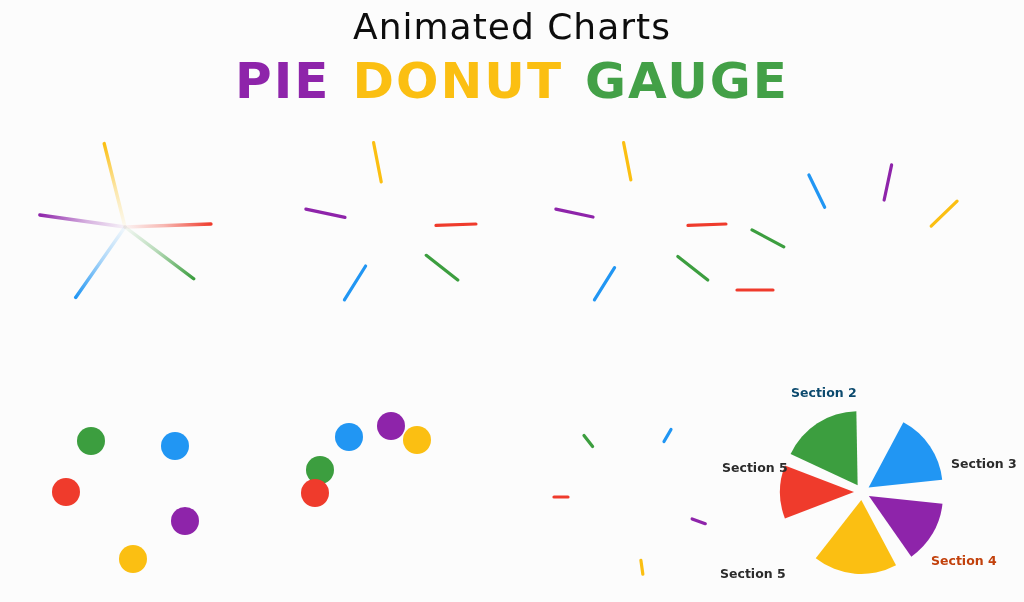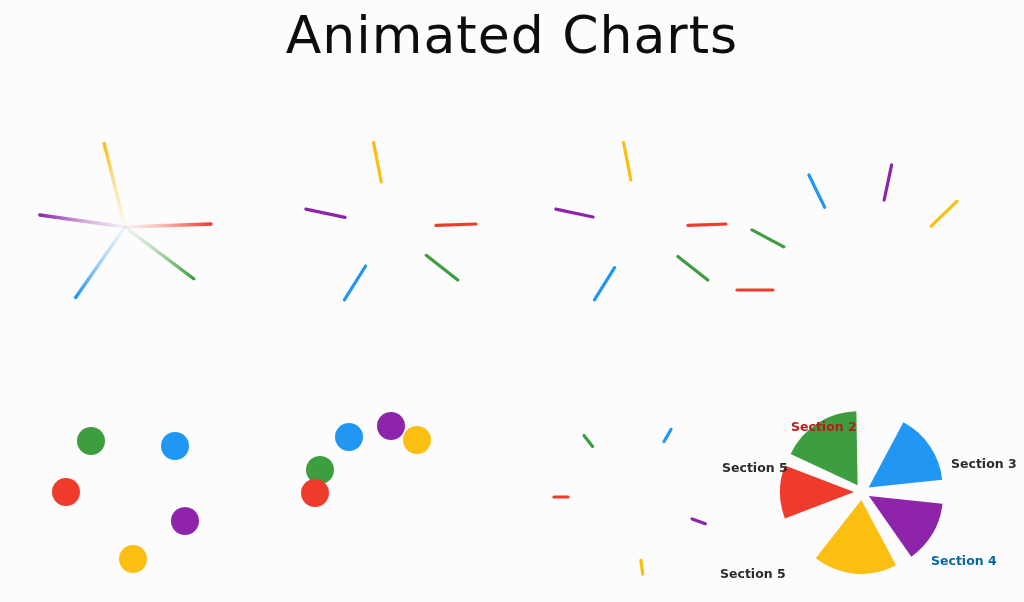--- a/index.html
+++ b/index.html
@@ -19,21 +19,21 @@
   
   #title-block {
     position: absolute;
     top: 0;
     left: 0;
     width: 1024px;
     text-align: center;
   }
   #main-title {
     font-family: "DejaVu Sans", sans-serif;
-    font-size: 52px;
+    font-size: 36px;
     font-weight: 400;
     color: #0d0d0d;
     letter-spacing: 1px;
     line-height: 1.05;
     margin: 8px 0 9px 0;
     white-space: pre;
   }
   #subtitle-row {
     margin-top: 2px;
     font-family: "DejaVu Sans", sans-serif;
@@ -56,20 +56,23 @@
     white-space: nowrap;
   }
 </style>
 </head>
 <body>
 
 <div id="stage" style="background: rgb(252, 252, 252);">
 
   <div id="title-block">
     <div id="main-title" style="color: rgb(13, 13, 13);">Animated Charts</div>
+    <div id="subtitle-row">
+      <span style="color: rgb(142, 36, 170);">PIE</span><span class="sub-gap"></span><span style="color: rgb(251, 191, 18);">DONUT</span><span class="sub-gap"></span><span style="color: rgb(67, 160, 71);">GAUGE</span>
+    </div>
   </div>
 
   <svg id="art" width="1024" height="602" style="position:absolute;top:0;left:0">
       <defs>
         <linearGradient id="grad0" gradientUnits="userSpaceOnUse" x1="125" y1="227" x2="104.19471697842857" y2="143.55456754026432">
           <stop offset="0%" stop-color="#fbbf12" stop-opacity="0.04"></stop>
           <stop offset="45%" stop-color="#fbbf12" stop-opacity="0.35"></stop>
           <stop offset="100%" stop-color="#fbbf12" stop-opacity="1"></stop>
         </linearGradient>
         <linearGradient id="grad1" gradientUnits="userSpaceOnUse" x1="125" y1="227" x2="39.83694608822496" y2="215.03111331743435">
@@ -146,19 +149,19 @@
         <path d="M 854 492 L 784.9150484392071 465.48077173364777 A 74 74 0 0 0 784.9150484392071 518.5192282663522 Z" fill="#ef3b2c"></path>
         <path d="M 857.6428877198798 485.29063545643663 L 856.3514096435208 411.3019060148637 A 74 74 0 0 0 790.5761114791677 454.0168840876249 Z" fill="#3c9e3f"></path>
         <path d="M 868.6323005804403 487.52645677223404 L 942.2269208376925 479.7913504904277 A 74 74 0 0 0 903.3731962265962 422.18833490067345 Z" fill="#2196f3"></path>
         <path d="M 868.8930332835322 496.0603069036856 L 911.3376895735096 556.677558181071 A 74 74 0 0 0 942.4876535407844 503.79541318549195 Z" fill="#8e24aa"></path>
         <path d="M 861.3027540580188 499.969557584734 L 815.74380488392 558.2823533516314 A 74 74 0 0 0 896.0436497041746 565.3076794562946 Z" fill="#fbbf12"></path>
       </g>
     </svg>
 
   <div id="pie-labels">
       <div class="pie-label" style="left: 722px; top: 460px; color: rgb(43, 43, 43);">Section 5</div>
-      <div class="pie-label" style="left: 791px; top: 419px; color: #b91c1c;">Section 2</div>
+      <div class="pie-label" style="left: 791px; top: 385px; color: #0c4a6e;">Section 2</div>
       <div class="pie-label" style="left: 951px; top: 456px; color: rgb(43, 43, 43);">Section 3</div>
-      <div class="pie-label" style="left: 931px; top: 553px; color: #0369a1;">Section 4</div>
+      <div class="pie-label" style="left: 931px; top: 553px; color: #c2410c;">Section 4</div>
       <div class="pie-label" style="left: 720px; top: 566px; color: rgb(43, 43, 43);">Section 5</div>
     </div>
 
 </div>
 
 </body></html>

